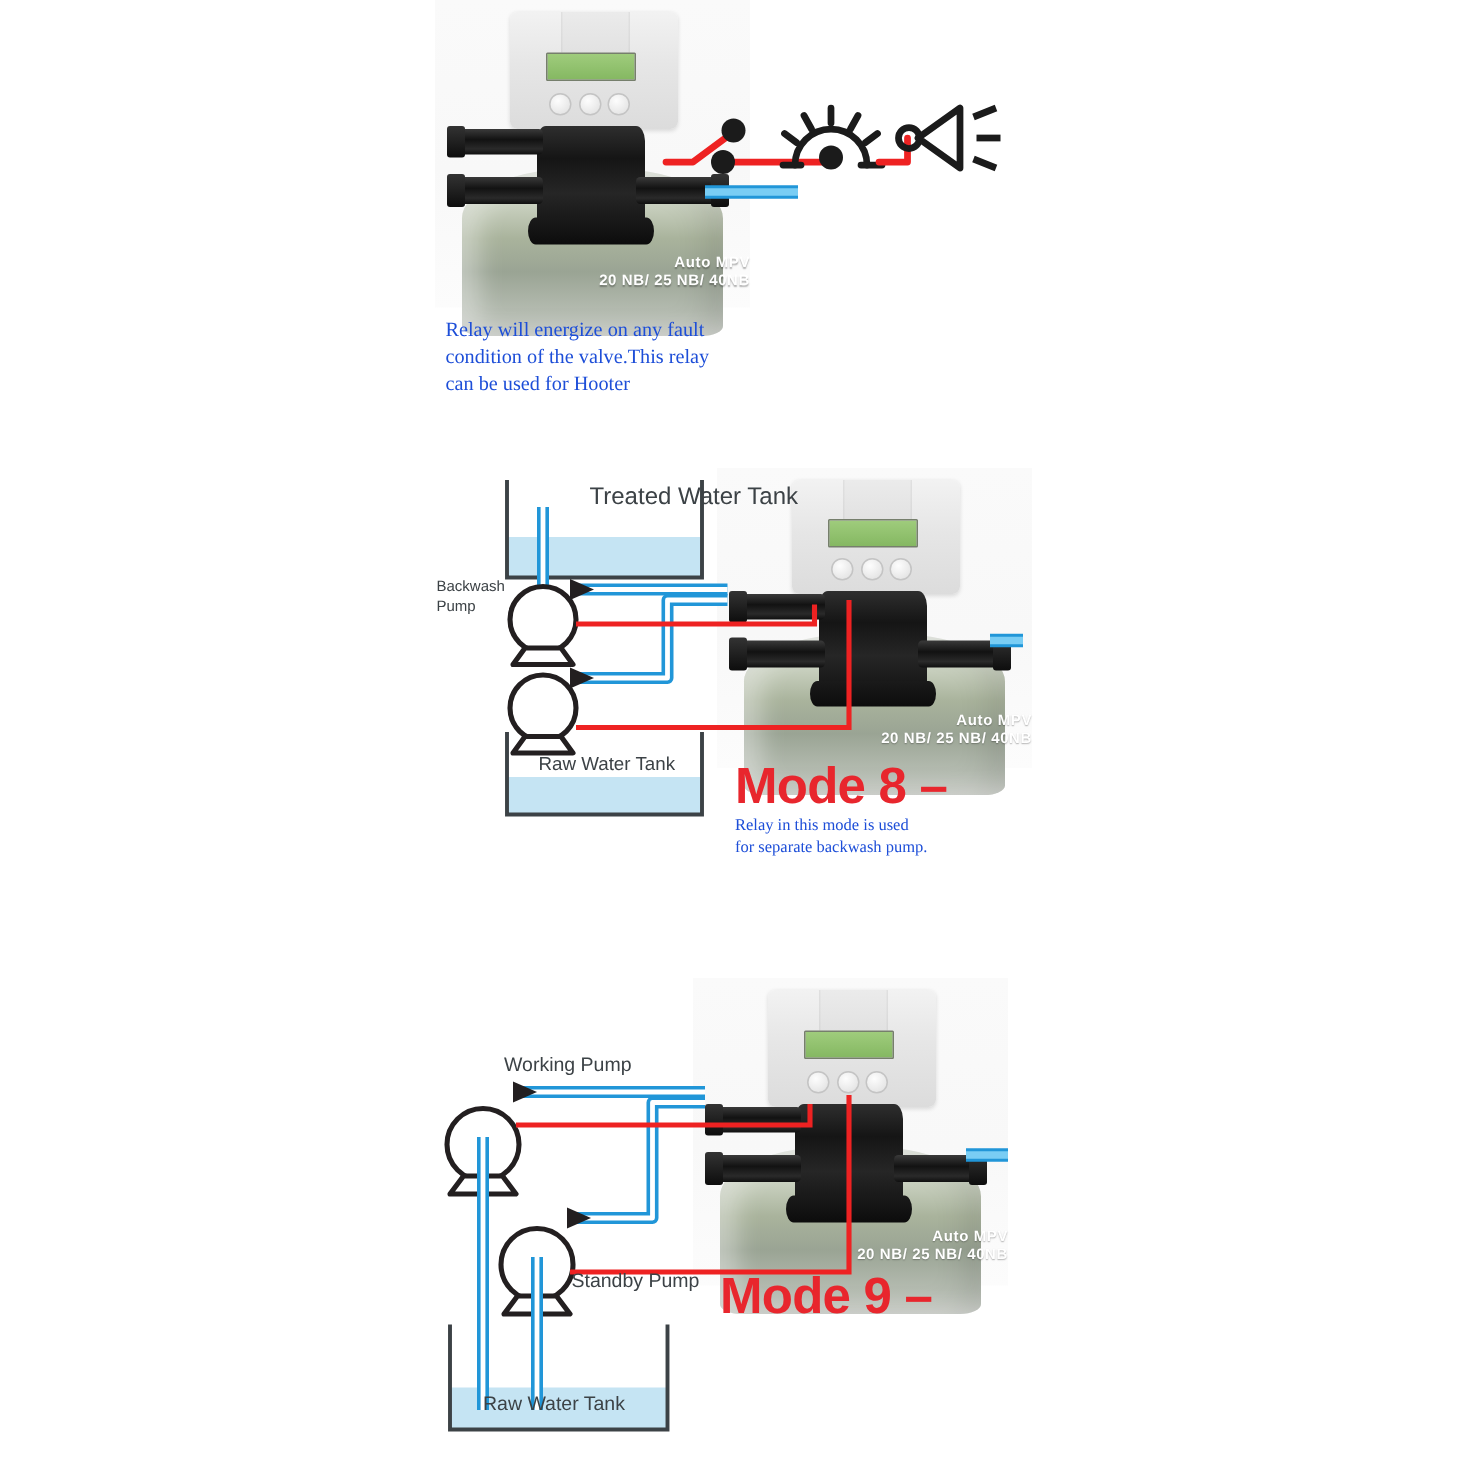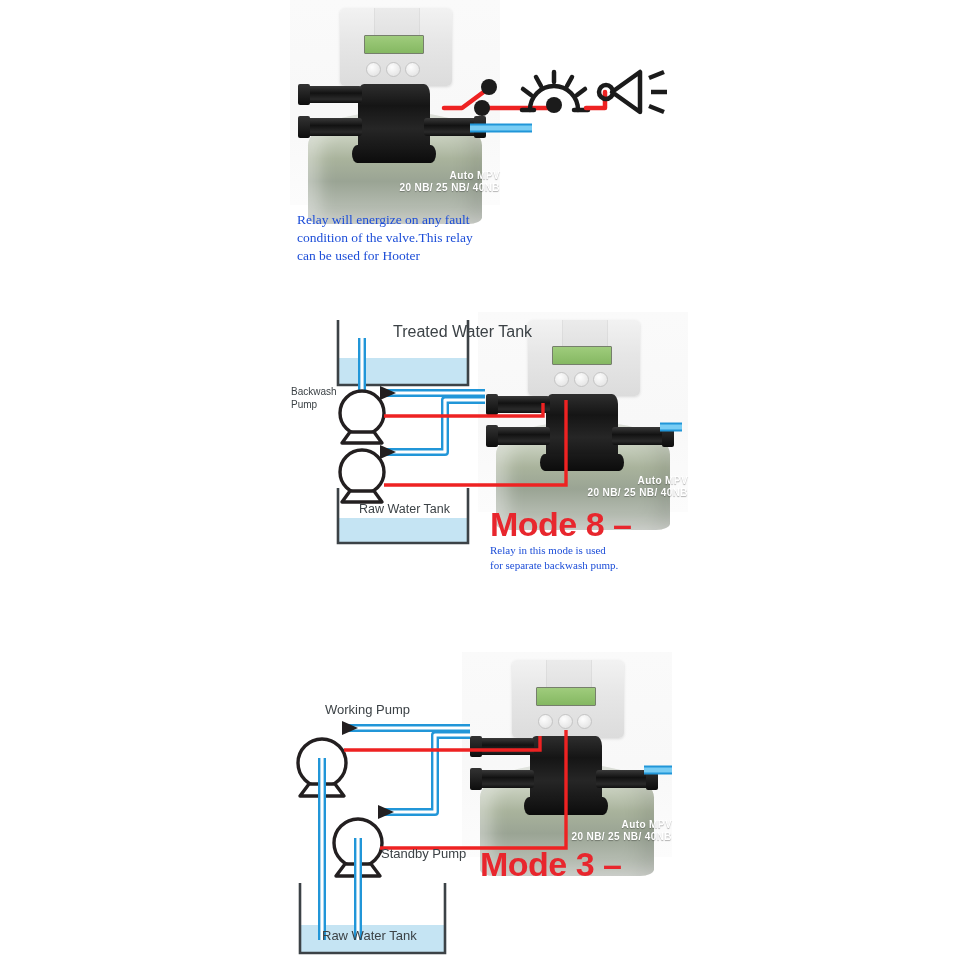--- a/index.html
+++ b/index.html
@@ -373,20 +373,20 @@
       </g>
 
       <g stroke="#ee2222" stroke-width="3.4" fill="none">
         <polyline points="344,110 540,110 540,96"></polyline>
       </g>
       <g stroke="#ee2222" stroke-width="3.4" fill="none">
         <polyline points="380,208 566,208 566,90"></polyline>
       </g>
     </svg>
 
-    <div class="diagram-label" style="left:325px; top:62px; font-size:13px;">Working Pump</div>
+    <div class="diagram-label" style="left:336px; top:62px; font-size:13px;">Working Pump</div>
     <div class="diagram-label" style="left:381px; top:206px; font-size:13px;">Standby Pump</div>
     <div class="diagram-label" style="left:322px; top:288px; font-size:13px;">Raw Water Tank</div>
 
-    <div class="mode-title" style="left:480px; top:205px; font-size:34px;">Mode 3 –</div>
+    <div class="mode-title" style="left:480px; top:205px; font-size:34px;">Mode 9 –</div>
   </div>
 
 </div>
 
 </body></html>

